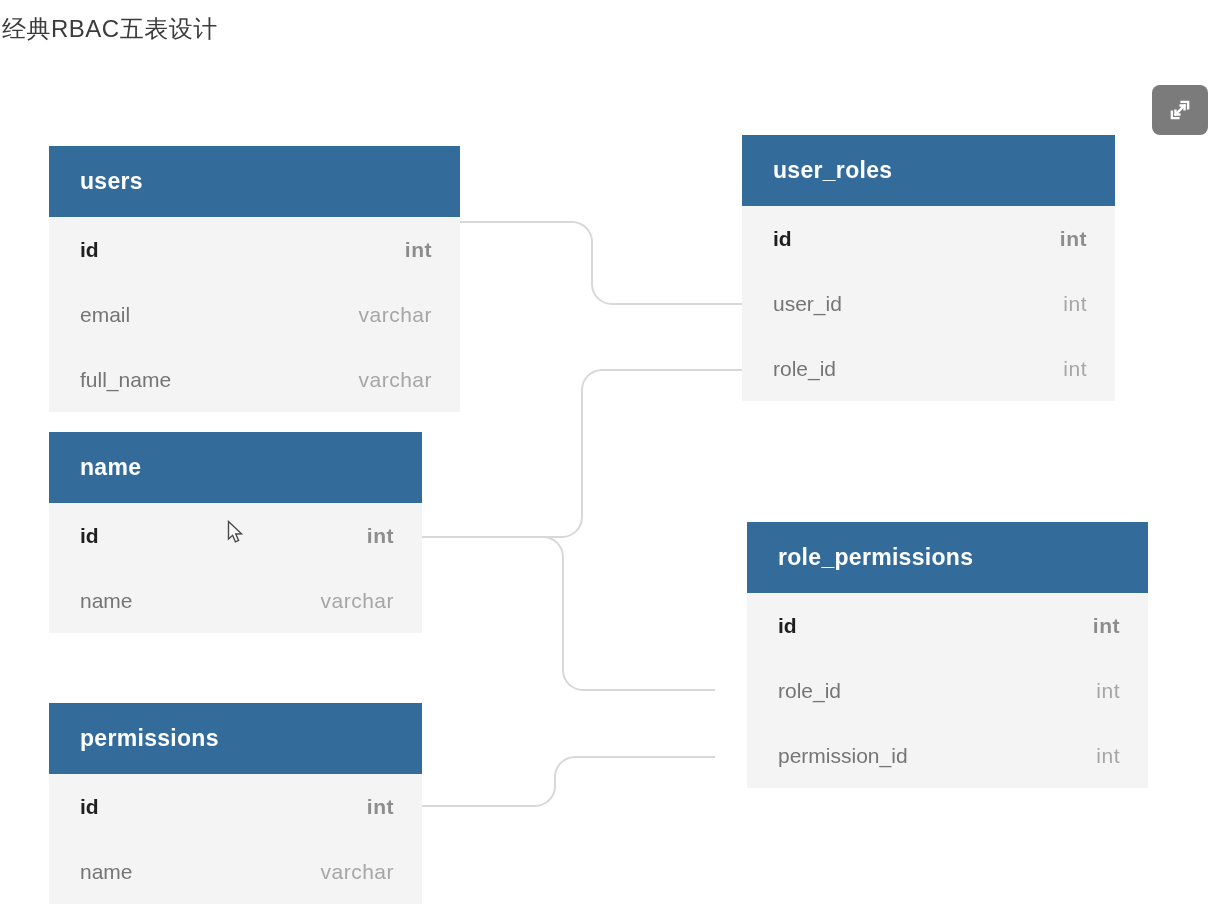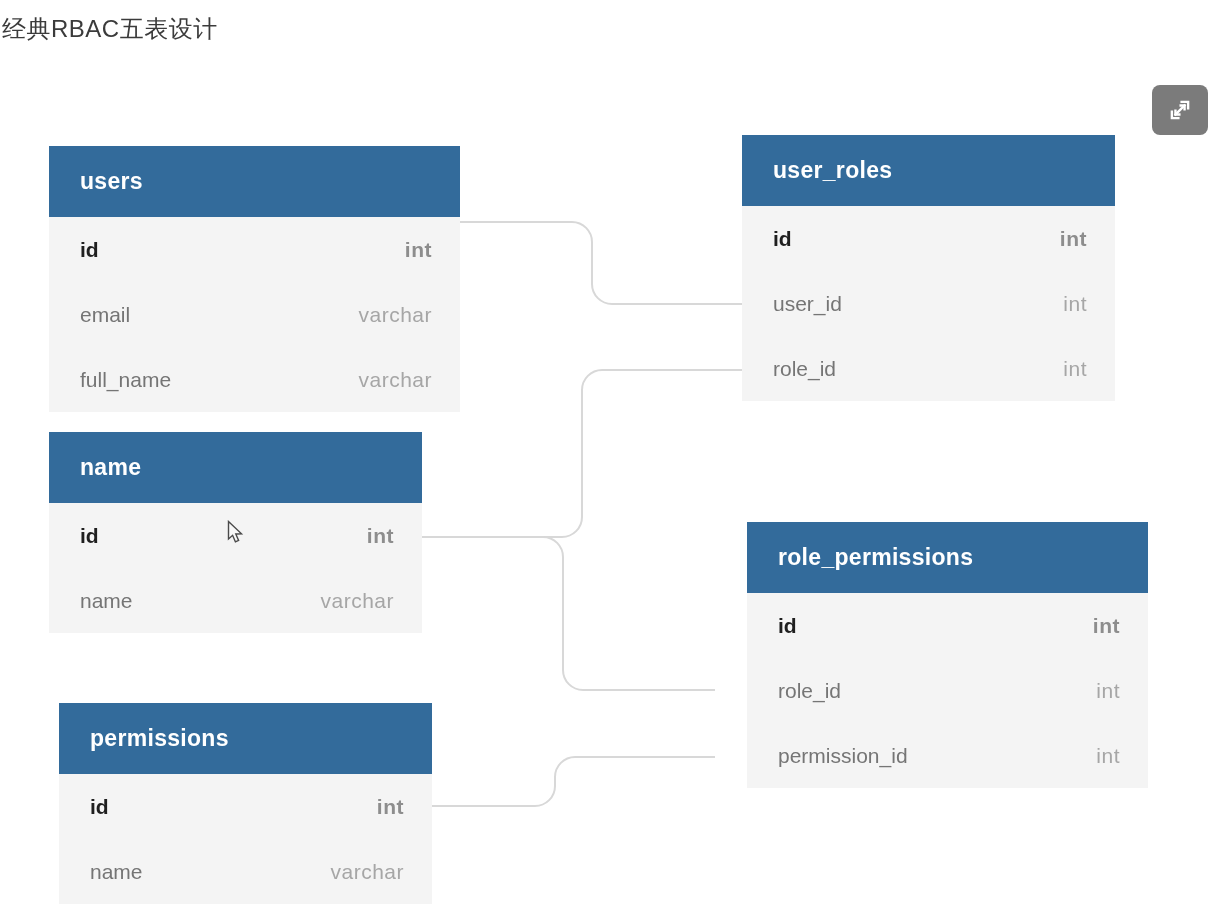--- a/index.html
+++ b/index.html
@@ -96,21 +96,21 @@
     <div class="trow">
       <span class="fname">role_id</span>
       <span class="ftype">int</span>
     </div>
     <div class="trow">
       <span class="fname">permission_id</span>
       <span class="ftype">int</span>
     </div>
   </div>
 
-  <div class="db-table" style="left:59px; top:703px; width:373px;">
+  <div class="db-table" style="left:49px; top:703px; width:373px;">
     <div class="thead">permissions</div>
     <div class="trow pk">
       <span class="fname">id</span>
       <span class="ftype">int</span>
     </div>
     <div class="trow">
       <span class="fname">name</span>
       <span class="ftype">varchar</span>
     </div>
   </div>

